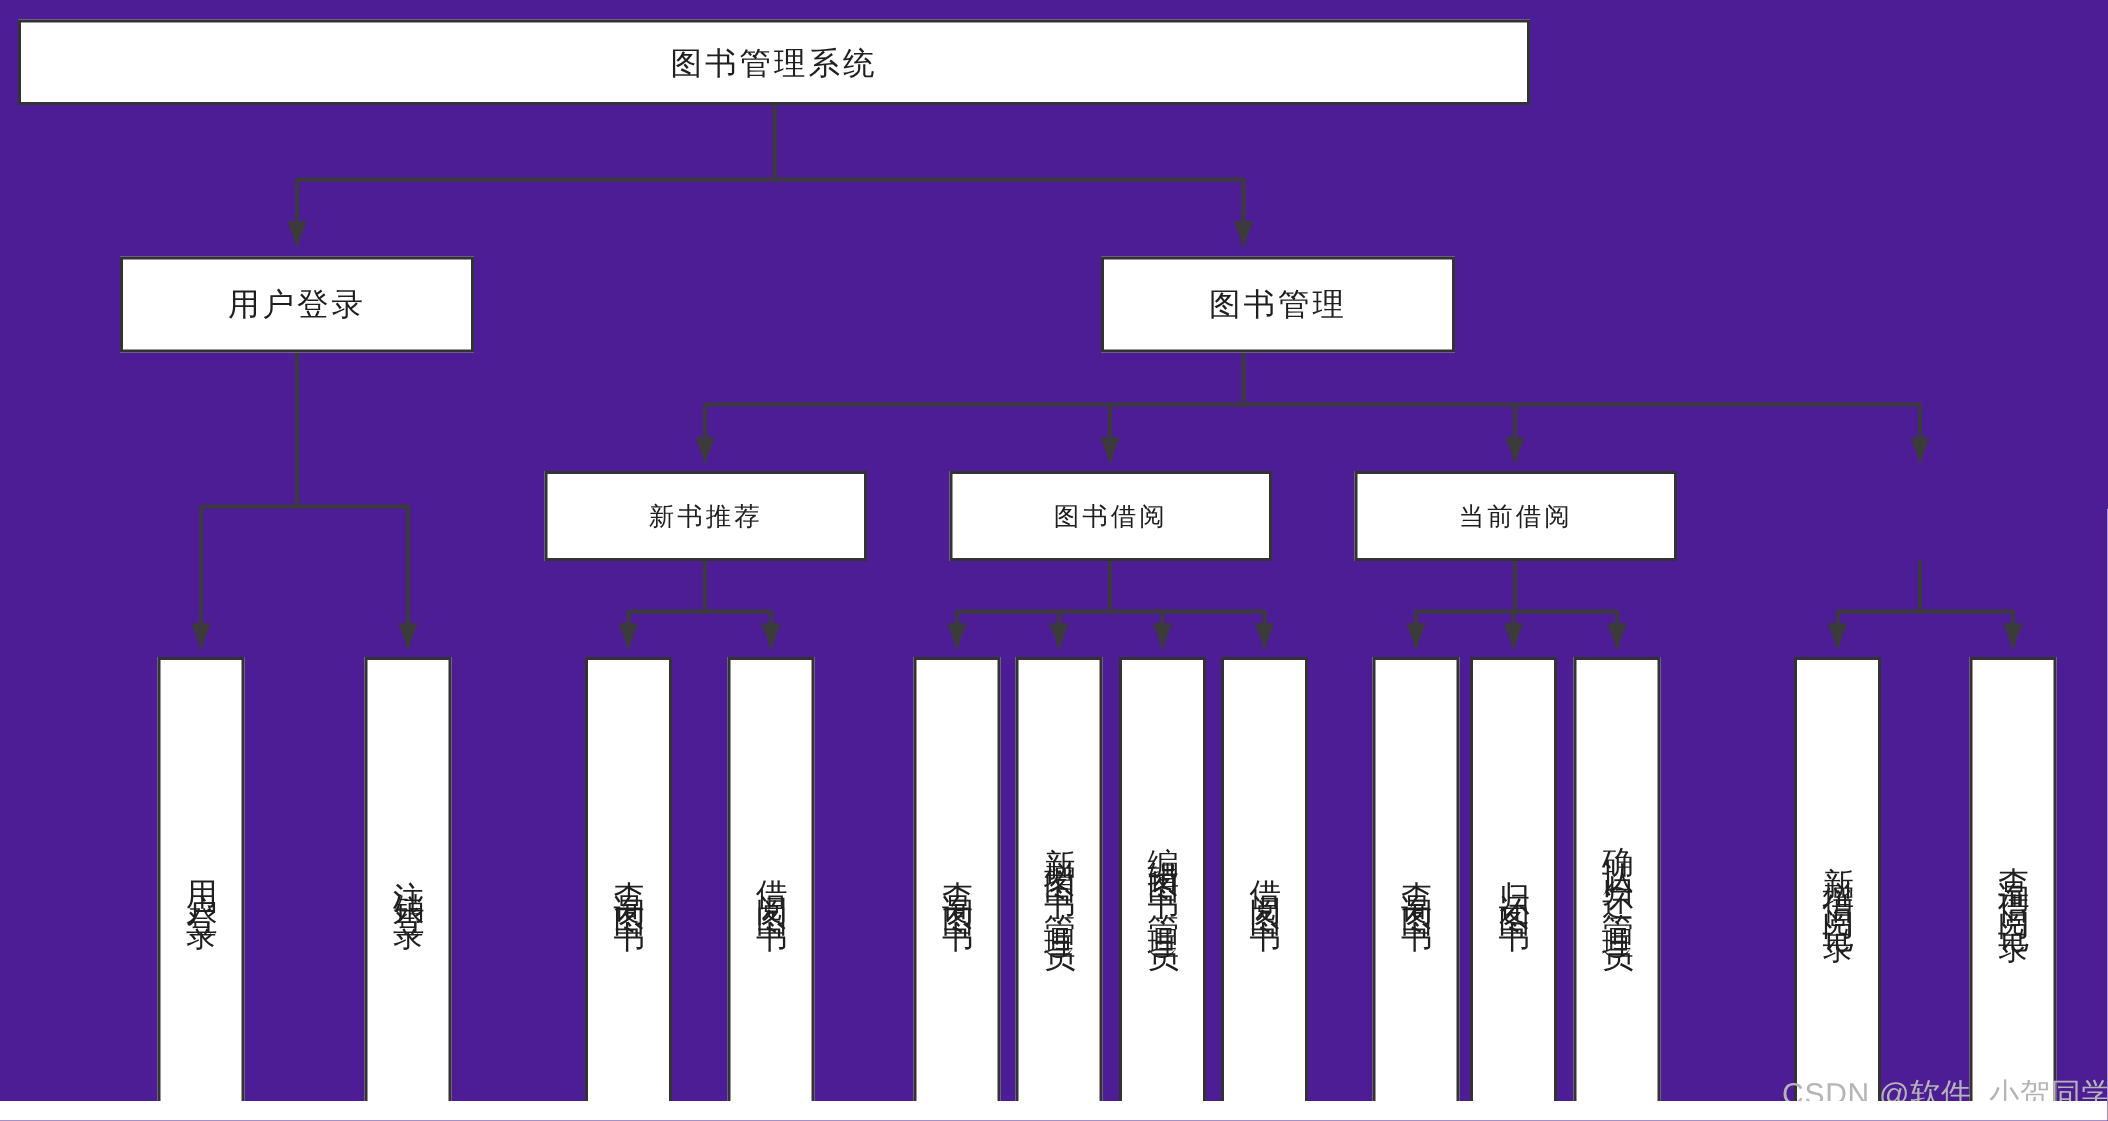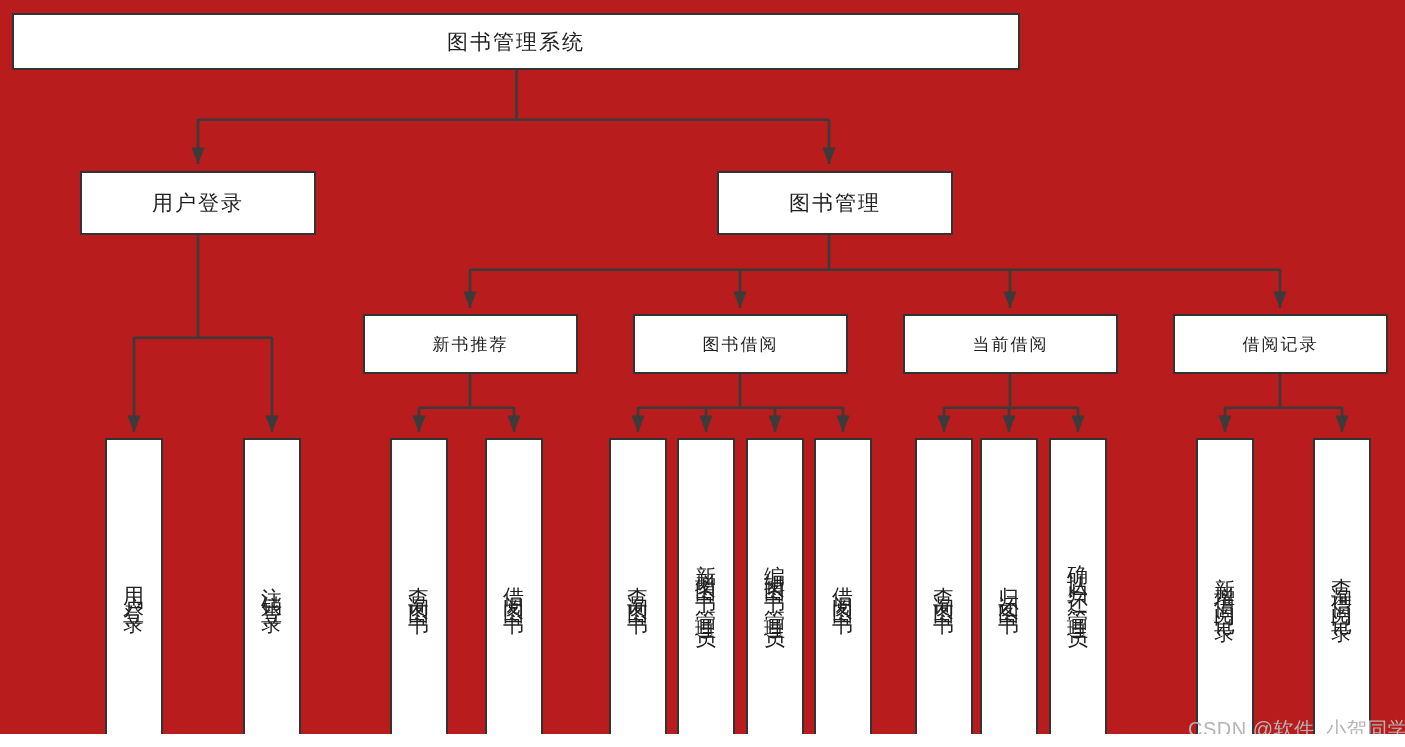--- a/index.html
+++ b/index.html
@@ -4,21 +4,21 @@
 <style>
   html, body {
     margin: 0;
     padding: 0;
     background: #ffffff;
   }
   .canvas {
     position: relative;
     width: 1405px;
     height: 734px;
-    background: #b91c1c;
+    background: #4c1d95;
     overflow: hidden;
     font-family: "Liberation Sans", "DejaVu Sans", sans-serif;
     text-decoration: underline;
   }
   .wires {
     position: absolute;
     left: 0;
     top: 0;
     width: 1405px;
     height: 747px;
@@ -38,21 +38,21 @@
     font-size: 17px;
     letter-spacing: 2px;
     white-space: nowrap;
   }
   .root {
     left: 12px; top: 13px; width: 1008px; height: 57px;
     font-size: 21px;
   }
   .lvl2 { top: 171px; width: 236px; height: 64px; font-size: 21px; }
   .lvl2.p1 { left: 80px; }
-  .lvl2.p2 { left: 717px; justify-content: center; }
+  .lvl2.p2 { left: 734px; justify-content: center; }
   .lvl3 { top: 314px; width: 215px; height: 60px; }
   .lvl3.p1 { left: 363px; }
   .lvl3.p2 { left: 633px; }
   .lvl3.p3 { left: 903px; }
   .lvl3.p4 { left: 1173px; }
   .vbox {
     top: 438px; width: 58px; height: 300px;
     border-width: 2.8px;
   }
   .vtext {
@@ -155,23 +155,20 @@
 
   <div class="node hbox lvl3 p1">
     <span>新书推荐</span>
   </div>
   <div class="node hbox lvl3 p3">
     <span>当前借阅</span>
   </div>
   <div class="node hbox lvl3 p2">
     <span>图书借阅</span>
   </div>
-  <div class="node hbox lvl3 p4">
-    <span>借阅记录</span>
-  </div>
 
   <div class="node vbox c1">
     <span class="vtext">用户登录</span>
   </div>
   <div class="node vbox c2">
     <span class="vtext">注销登录</span>
   </div>
   <div class="node vbox c3">
     <span class="vtext">查询图书</span>
   </div>

